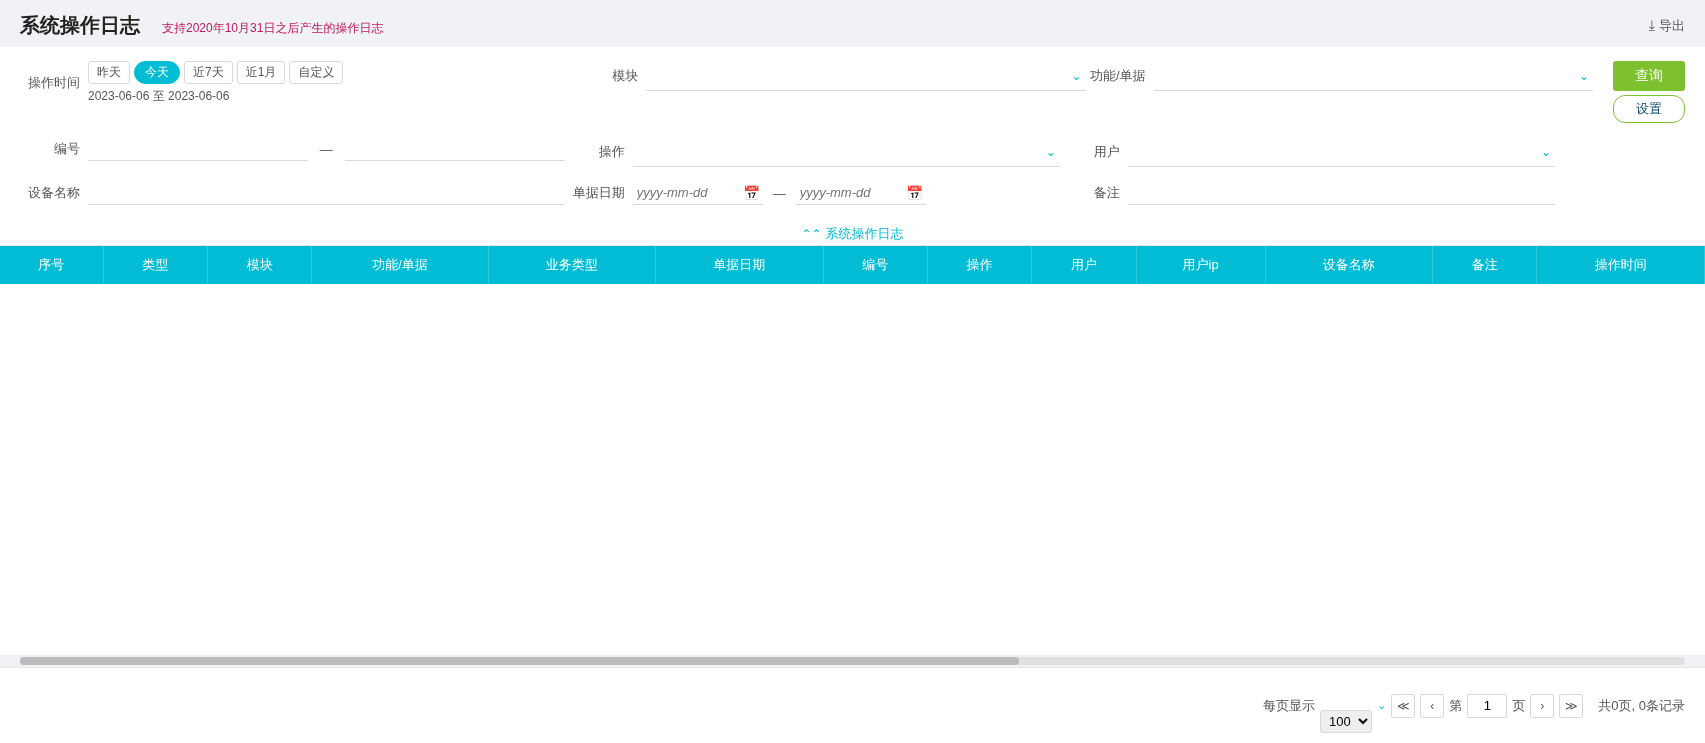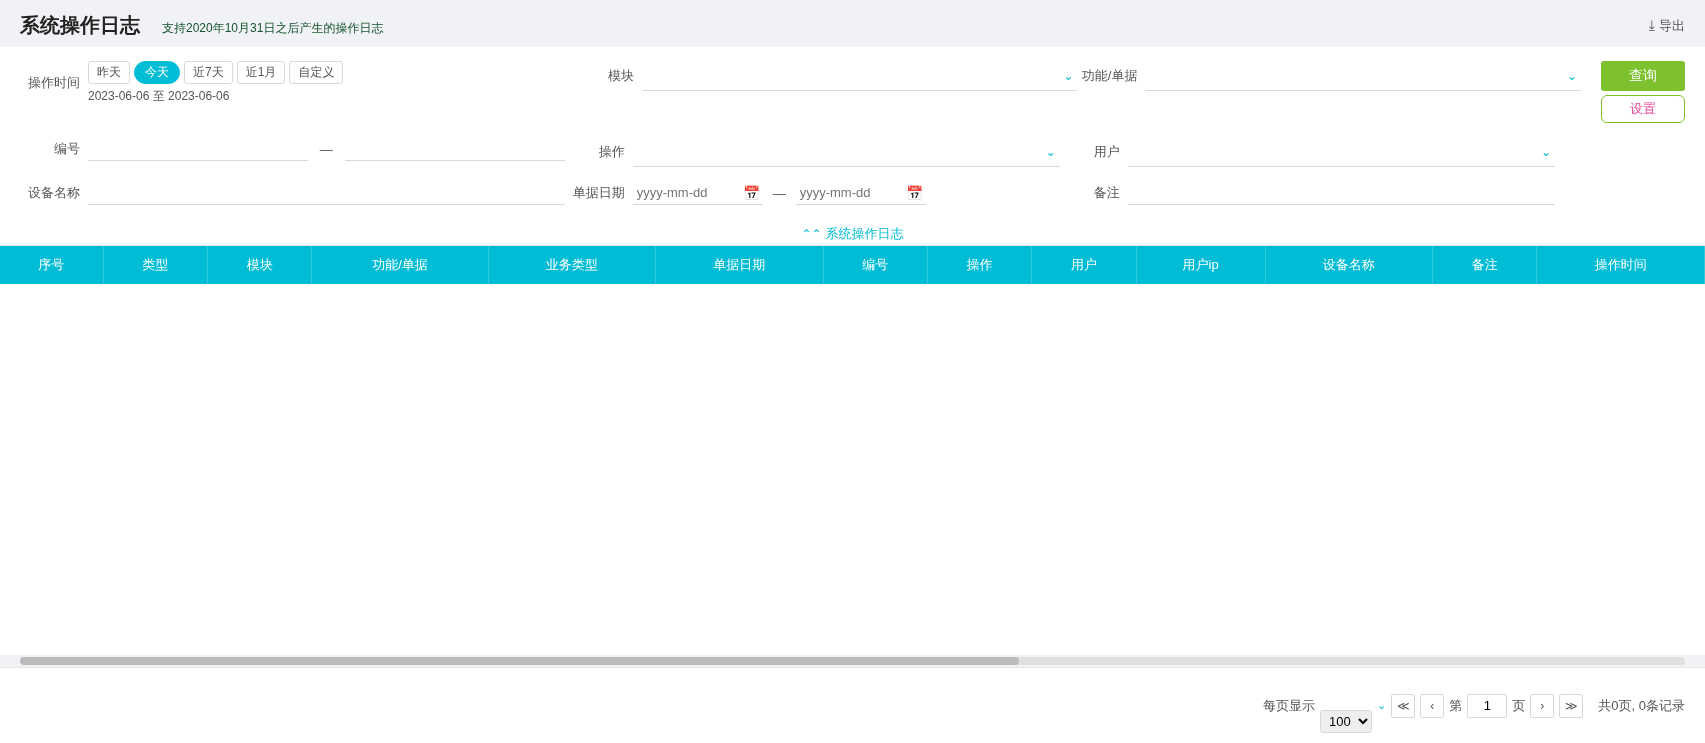--- a/index.html
+++ b/index.html
@@ -3,44 +3,44 @@
   <meta charset="utf-8">
   <style>
     * { box-sizing: border-box; margin: 0; padding: 0; }
     body { font-family: "Microsoft YaHei", Arial, sans-serif; font-size: 13px; background: #f0f2f5; color: #333; }
 
     .page-container { width: 1705px; min-height: 743px; background: #f0f2f5; display: flex; flex-direction: column; }
 
     
     .page-header { display: flex; align-items: center; justify-content: space-between; padding: 12px 20px 8px 20px; background: #f0f2f5; }
     .page-title { font-size: 20px; font-weight: bold; color: #222; margin-right: 12px; }
-    .page-subtitle { font-size: 12px; color: #14532d; }
+    .page-subtitle { font-size: 12px; color: #be185d; }
     .header-left { display: flex; align-items: baseline; gap: 10px; }
     .export-btn { display: flex; align-items: center; gap: 4px; border: none; background: transparent; color: #555; font-size: 13px; cursor: pointer; }
     .time-btns { display: flex; gap: 4px; align-items: center; }
     .time-btn { padding: 2px 8px; border: 1px solid #d9d9d9; background: #fff; color: #555; border-radius: 3px; cursor: pointer; font-size: 12px; }
     .time-btn.active { background: #00bcd4; color: #fff; border-color: #00bcd4; border-radius: 12px; padding: 2px 10px; }
     .time-range { font-size: 12px; color: #555; margin-top: 4px; }
 
     
     .select-wrap { position: relative; flex: 1; }
     .select-wrap select { width: 100%; height: 30px; border: none; border-bottom: 1px solid #d9d9d9; background: transparent; outline: none; font-size: 13px; color: #333; appearance: none; padding-right: 20px; padding-left: 4px; cursor: pointer; }
     .select-arrow { position: absolute; right: 4px; top: 50%; transform: translateY(-50%); color: #00bcd4; pointer-events: none; font-size: 12px; }
 
     
     .input-underline { border: none; border-bottom: 1px solid #d9d9d9; outline: none; font-size: 13px; color: #333; padding: 4px 4px; width: 100%; background: transparent; }
     .input-underline::placeholder { color: #bbb; }
     .date-input-wrap { position: relative; display: flex; align-items: center; }
-    .date-input-wrap input { border: none; border-bottom: 1px solid #d9d9d9; outline: none; font-size: 13px; color: #bbb; padding: 4px 24px 4px 4px; width: 140px; background: transparent; }
+    .date-input-wrap input { border: none; border-bottom: 1px solid #d9d9d9; outline: none; font-size: 13px; color: #bbb; padding: 4px 24px 4px 4px; width: 140px; background: transparent; font-style: italic; }
     .cal-icon { position: absolute; right: 2px; color: #00bcd4; font-size: 14px; cursor: pointer; }
 
     
     .action-btns { display: flex; flex-direction: column; gap: 4px; margin-left: auto; }
     .btn-query { background: #7ec12e; color: #fff; border: none; padding: 6px 22px; border-radius: 3px; font-size: 14px; cursor: pointer; }
-    .btn-settings { background: #fff; color: #ec4899; border: 1px solid #7ec12e; padding: 4px 28px; border-radius: 6px; font-size: 13px; cursor: pointer; }
+    .btn-settings { background: #fff; color: #0c4a6e; border: 1px solid #7ec12e; padding: 4px 22px; border-radius: 12px; font-size: 13px; cursor: pointer; }
 
     
     .collapse-row { display: flex; justify-content: center; padding: 6px 0 2px 0; background: #fff; border-bottom: 1px solid #e8e8e8; }
     .collapse-btn { display: flex; align-items: center; gap: 4px; color: #00bcd4; font-size: 13px; cursor: pointer; background: none; border: none; }
 
     
     .table-container { flex: 1; background: #fff; overflow: auto; }
     .data-table { width: 100%; border-collapse: collapse; }
     .data-table thead tr { background: #00bcd4; }
     .data-table thead th { color: #fff; font-weight: normal; font-size: 13px; padding: 10px 8px; text-align: center; border-right: 1px solid rgba(255,255,255,0.2); white-space: nowrap; }

